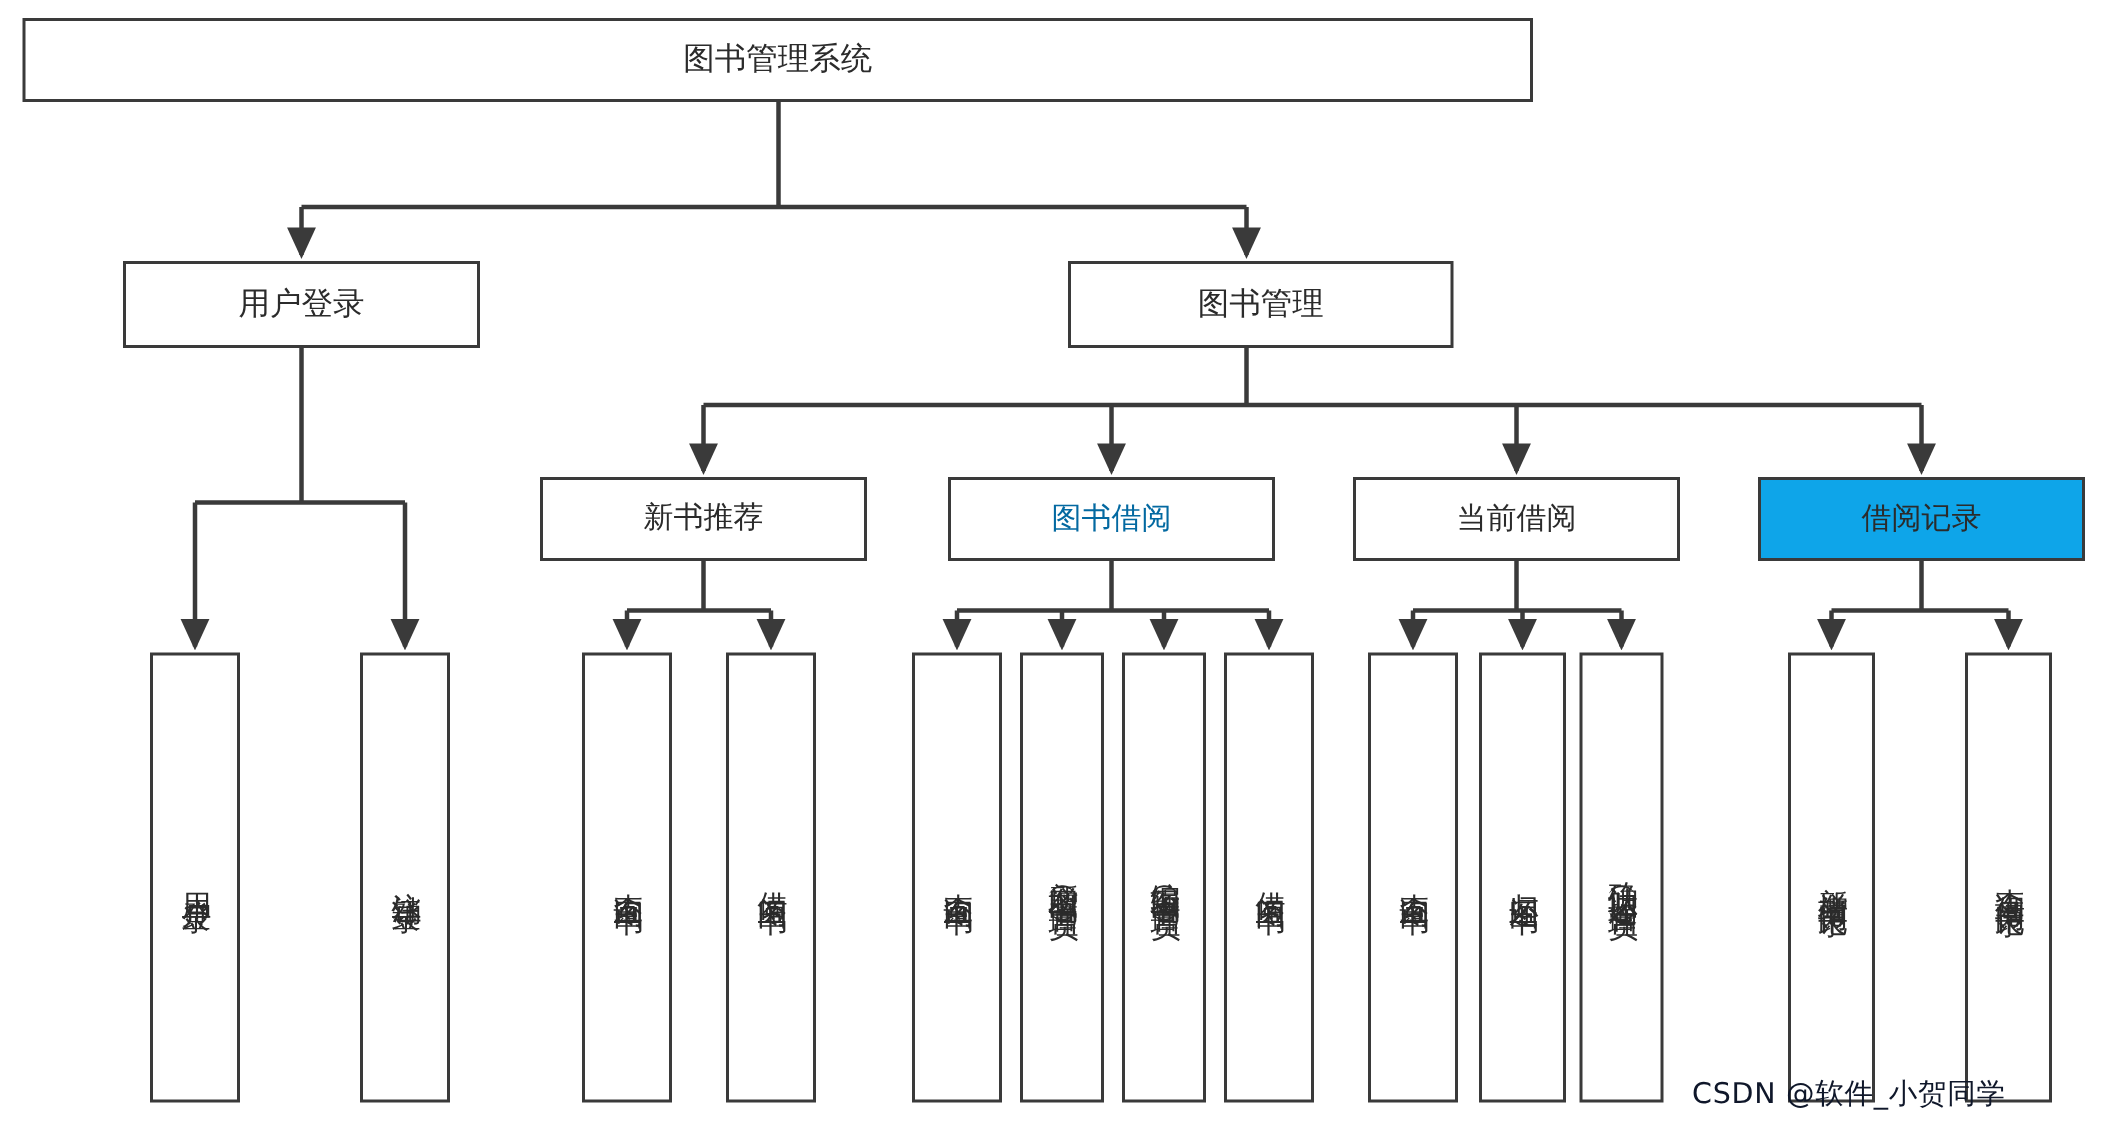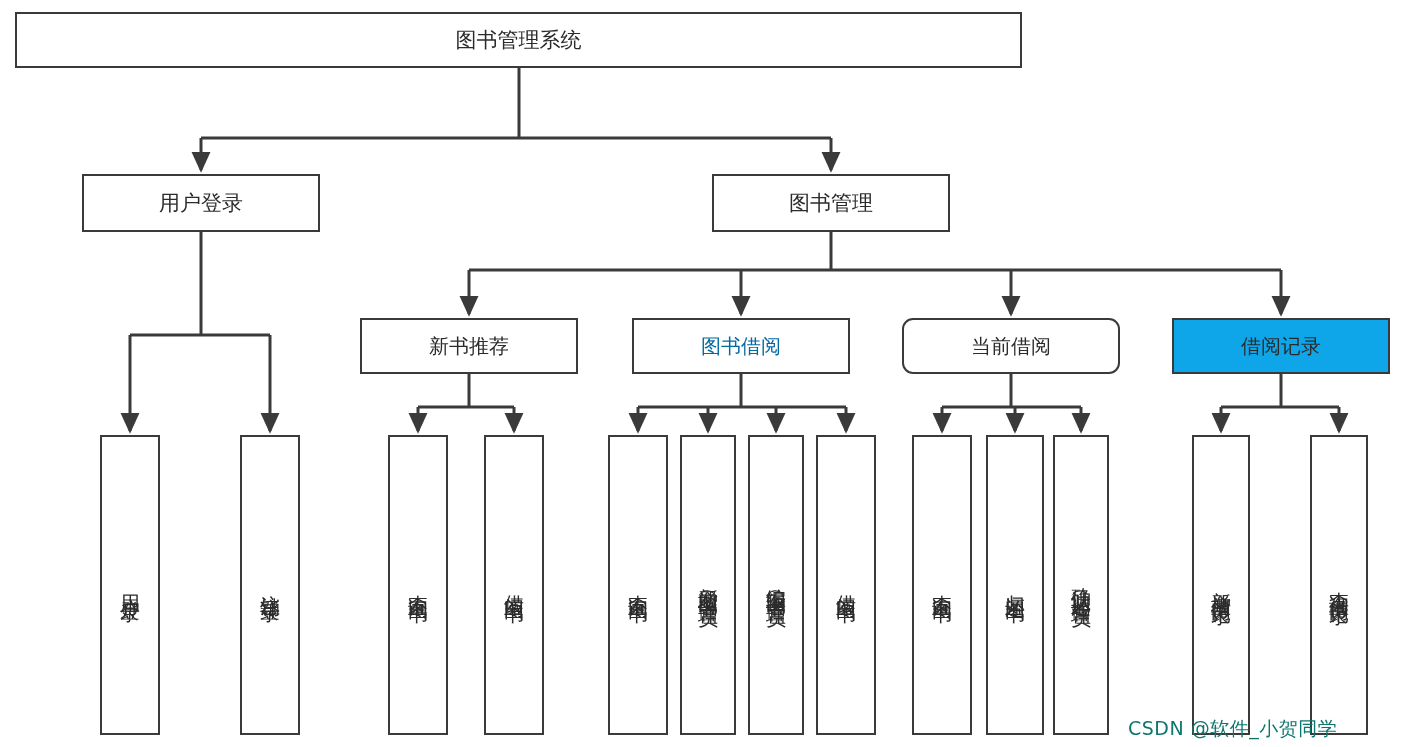--- a/index.html
+++ b/index.html
@@ -119,25 +119,25 @@
       <path d="M 1281 374 L 1281 407"></path>
       <path d="M 1221 407 L 1339 407"></path>
       <path d="M 1221 407 L 1221 431" marker-end="url(#arrow)"></path>
       <path d="M 1339 407 L 1339 431" marker-end="url(#arrow)"></path>
     </g>
   </svg>
 
   <div class="node h" id="node-root" style="left: 15px; top: 12px; width: 1007px; height: 56px; border-color: rgb(58, 58, 58); background: rgb(255, 255, 255); color: rgb(43, 43, 43);">图书管理系统</div>
 
   <div class="node l2" id="node-l2-0" style="left: 82px; top: 174px; width: 238px; height: 58px; border-color: rgb(58, 58, 58); background: rgb(255, 255, 255); color: rgb(43, 43, 43);">用户登录</div>
-  <div class="node l2" id="node-l2-1" style="left: 712px; top: 174px; width: 238px; height: 58px; border-color: rgb(58, 58, 58); background: rgb(255, 255, 255); color: rgb(43, 43, 43);">图书管理</div>
+  <div class="node l2" id="node-l2-1" style="left: 712px; top: 174px; width: 257px; height: 58px; border-color: rgb(58, 58, 58); background: rgb(255, 255, 255); color: rgb(43, 43, 43);">图书管理</div>
 
-  <div class="node l3" id="node-l3-0" style="left: 360px; top: 318px; width: 218px; height: 56px; border-color: rgb(58, 58, 58); background: rgb(255, 255, 255); color: rgb(43, 43, 43);">新书推荐</div>
+  <div class="node l3" id="node-l3-0" style="left: 360px; top: 318px; width: 218px; height: 56px; border-color: rgb(58, 58, 58); background: rgb(255, 255, 255); color: rgb(43, 43, 43); font-family: Liberation Mono, monospace;">新书推荐</div>
   <div class="node l3" id="node-l3-1" style="left: 632px; top: 318px; width: 218px; height: 56px; border-color: rgb(58, 58, 58); background: rgb(255, 255, 255); color: #0369a1;">图书借阅</div>
-  <div class="node l3" id="node-l3-2" style="left: 902px; top: 318px; width: 218px; height: 56px; border-color: rgb(58, 58, 58); background: rgb(255, 255, 255); color: rgb(43, 43, 43); border-radius: 11px;">当前借阅</div>
+  <div class="node l3" id="node-l3-2" style="left: 902px; top: 318px; width: 218px; height: 56px; border-color: rgb(58, 58, 58); background: rgb(255, 255, 255); color: rgb(43, 43, 43);">当前借阅</div>
   <div class="node l3" id="node-l3-3" style="left: 1172px; top: 318px; width: 218px; height: 56px; border-color: rgb(58, 58, 58); background: #0ea5e9; color: rgb(43, 43, 43);">借阅记录</div>
 
   <div class="node leaf" id="node-leaf-0" style="left: 100px; top: 435px; width: 60px; height: 300px; border-color: rgb(58, 58, 58); background: rgb(255, 255, 255); color: rgb(43, 43, 43);">
       <span class="vtxt">用户登录</span>
     </div>
   <div class="node leaf" id="node-leaf-1" style="left: 240px; top: 435px; width: 60px; height: 300px; border-color: rgb(58, 58, 58); background: rgb(255, 255, 255); color: rgb(43, 43, 43);">
       <span class="vtxt">注销登录</span>
     </div>
   <div class="node leaf" id="node-leaf-2" style="left: 388px; top: 435px; width: 60px; height: 300px; border-color: rgb(58, 58, 58); background: rgb(255, 255, 255); color: rgb(43, 43, 43);">
       <span class="vtxt">查询图书</span>
@@ -166,15 +166,15 @@
   <div class="node leaf" id="node-leaf-10" style="left: 1053px; top: 435px; width: 56px; height: 300px; border-color: rgb(58, 58, 58); background: rgb(255, 255, 255); color: rgb(43, 43, 43);">
       <span class="vtxt">确认归还（管理员）</span>
     </div>
   <div class="node leaf" id="node-leaf-11" style="left: 1192px; top: 435px; width: 58px; height: 300px; border-color: rgb(58, 58, 58); background: rgb(255, 255, 255); color: rgb(43, 43, 43);">
       <span class="vtxt">新增借阅记录</span>
     </div>
   <div class="node leaf" id="node-leaf-12" style="left: 1310px; top: 435px; width: 58px; height: 300px; border-color: rgb(58, 58, 58); background: rgb(255, 255, 255); color: rgb(43, 43, 43);">
       <span class="vtxt">查询借阅记录</span>
     </div>
 
-  <div class="watermark" id="watermark" style="left: 1128px; top: 716px; color: #0f766e;">CSDN @软件_小贺同学</div>
+  <div class="watermark" id="watermark" style="left: 1128px; top: 716px; color: #0f172a;">CSDN @软件_小贺同学</div>
 
 </div>
 
 </body></html>

